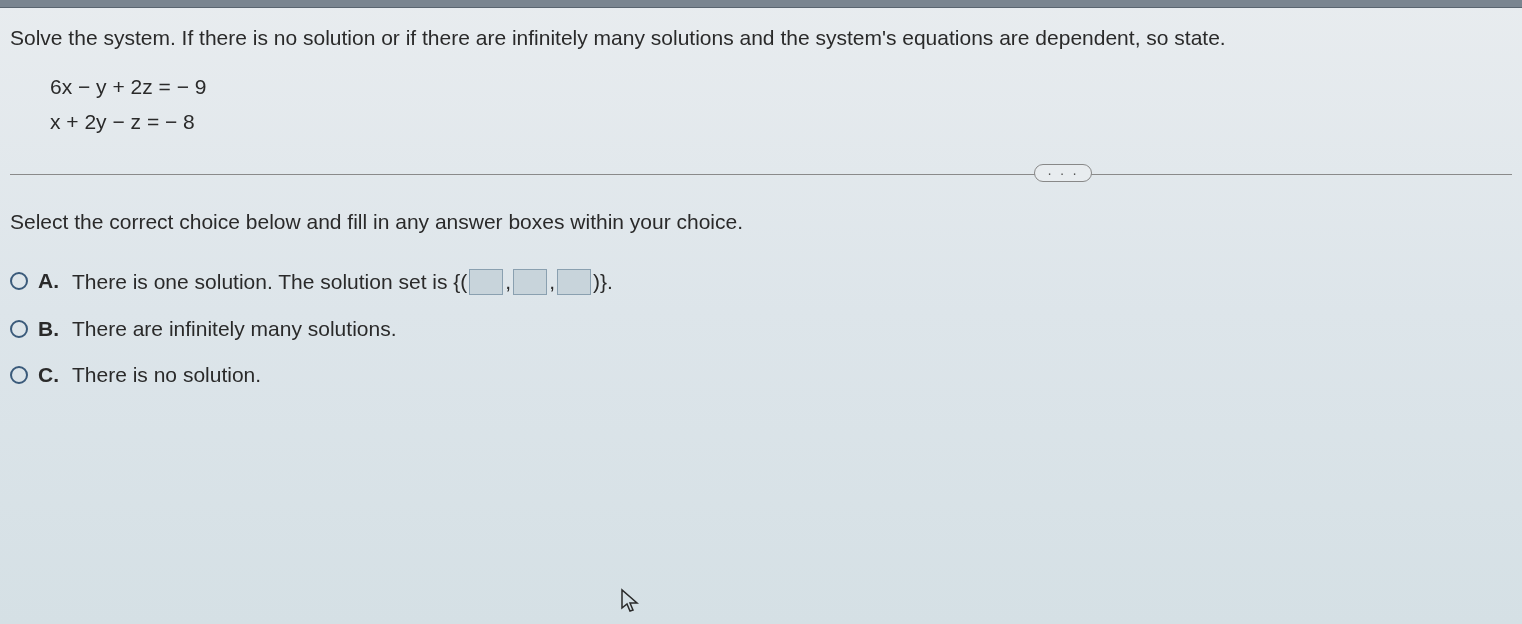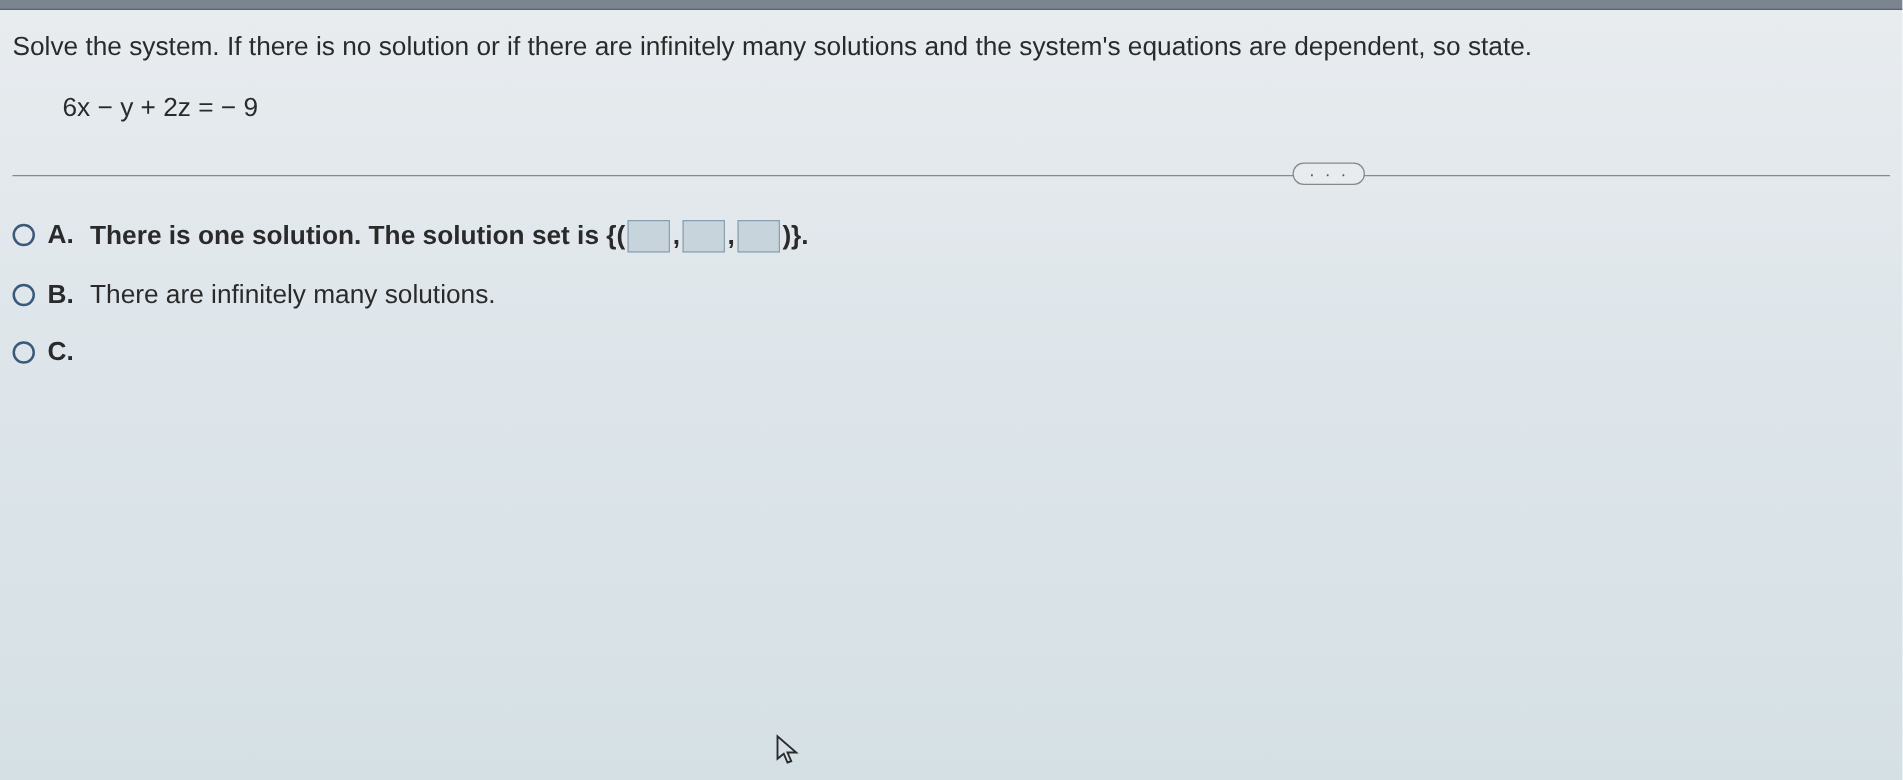--- a/index.html
+++ b/index.html
@@ -89,21 +89,20 @@
       font-weight: bold;
       margin-right: 10px;
       min-width: 24px;
     }
     .option-text {
       display: inline;
     }
     .option-body {
       display: flex;
       flex-direction: column;
-      font-weight: bold;
     }
     .option-line1 {
       display: flex;
       align-items: center;
       flex-wrap: wrap;
     }
     .answer-box {
       display: inline-block;
       width: 34px;
       height: 26px;
@@ -128,27 +127,29 @@
 <body>
 
 <div class="top-border"></div>
 
 <div class="content">
 
   <div class="problem-statement">Solve the system. If there is no solution or if there are infinitely many solutions and the system's equations are dependent, so state.</div>
 
   <div class="equations">
     <div class="equation-row">6x −   y + 2z = − 9</div>
+    <div class="equation-row">  x + 2y −   z =   − 8</div>
   </div>
 
   <div class="divider-container">
     <hr class="divider">
     <div class="ellipsis-pill">· · ·</div>
   </div>
 
+  <div class="instruction">Select the correct choice below and fill in any answer boxes within your choice.</div>
 
   <div class="options">
 
     <div class="option-row">
       <div class="radio"></div>
       <div class="option-letter">A.</div>
       <div class="option-body">
         <div class="option-line1">
           <span>There is one solution. The solution set is {(</span>
           <span class="answer-box"></span>
@@ -163,20 +164,21 @@
 
     <div class="option-row">
       <div class="radio"></div>
       <div class="option-letter">B.</div>
       <div class="option-text">There are infinitely many solutions.</div>
     </div>
 
     <div class="option-row">
       <div class="radio"></div>
       <div class="option-letter">C.</div>
+      <div class="option-text">There is no solution.</div>
     </div>
 
   </div>
 </div>
 
 <div class="cursor-icon">
   <svg width="20" height="26" viewBox="0 0 20 26">
     <path d="M2 2 L2 20 L7 16 L10 23 L13 22 L10 15 L17 15 Z" fill="none" stroke="#2a2a2a" stroke-width="1.5"></path>
   </svg>
 </div>

